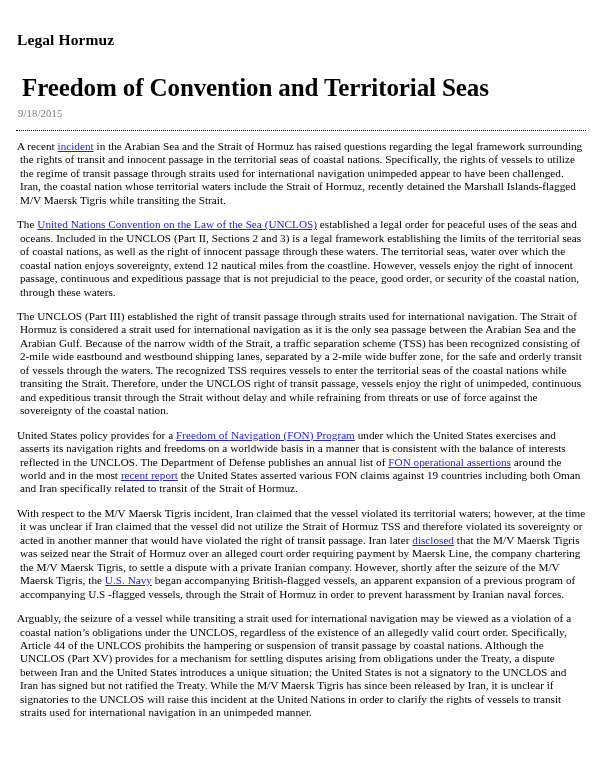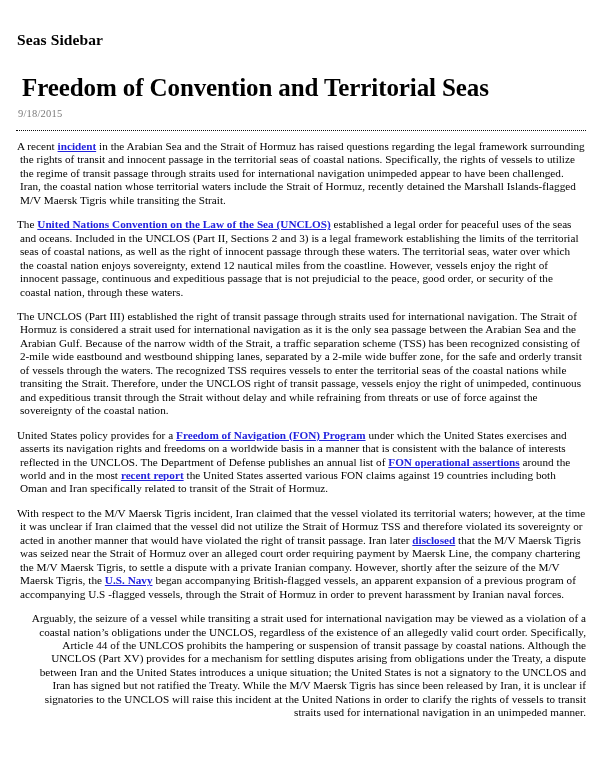--- a/index.html
+++ b/index.html
@@ -67,34 +67,32 @@
     line-height: 13.45px;
     text-align: left;
     margin: 0 0 11px 0;
     padding-left: 6px;
     text-indent: -3px;
     white-space: normal;
     word-spacing: 0.1px;
   }
   .para:last-child {
     margin-bottom: 12px;
-    text-align: right;
   }
   a.doclink {
     color: #2222dd;
     text-decoration: underline;
-    font-weight: bold;
   }
 </style>
 </head>
 <body>
 
 <div class="page">
 
-  <div class="kicker">Seas Sidebar</div>
+  <div class="kicker">Legal Hormuz</div>
 
   <h1 class="doc-title">Freedom of Convention and Territorial Seas</h1>
 
   <div class="doc-date">9/18/2015</div>
 
   <div class="divider"></div>
 
   <div class="body-copy">
 
     <p class="para"><span>A recent </span><a class="doclink" href="#">incident</a><span> in the Arabian Sea and the Strait of Hormuz has raised questions regarding the legal framework surrounding the rights of transit and innocent passage in the territorial seas of coastal nations.  Specifically, the rights of vessels to utilize the regime of transit passage through straits used for international navigation unimpeded appear to have been challenged.  Iran, the coastal nation whose territorial waters include the Strait of Hormuz, recently detained the Marshall Islands-flagged M/V Maersk Tigris while transiting the Strait.</span></p>

